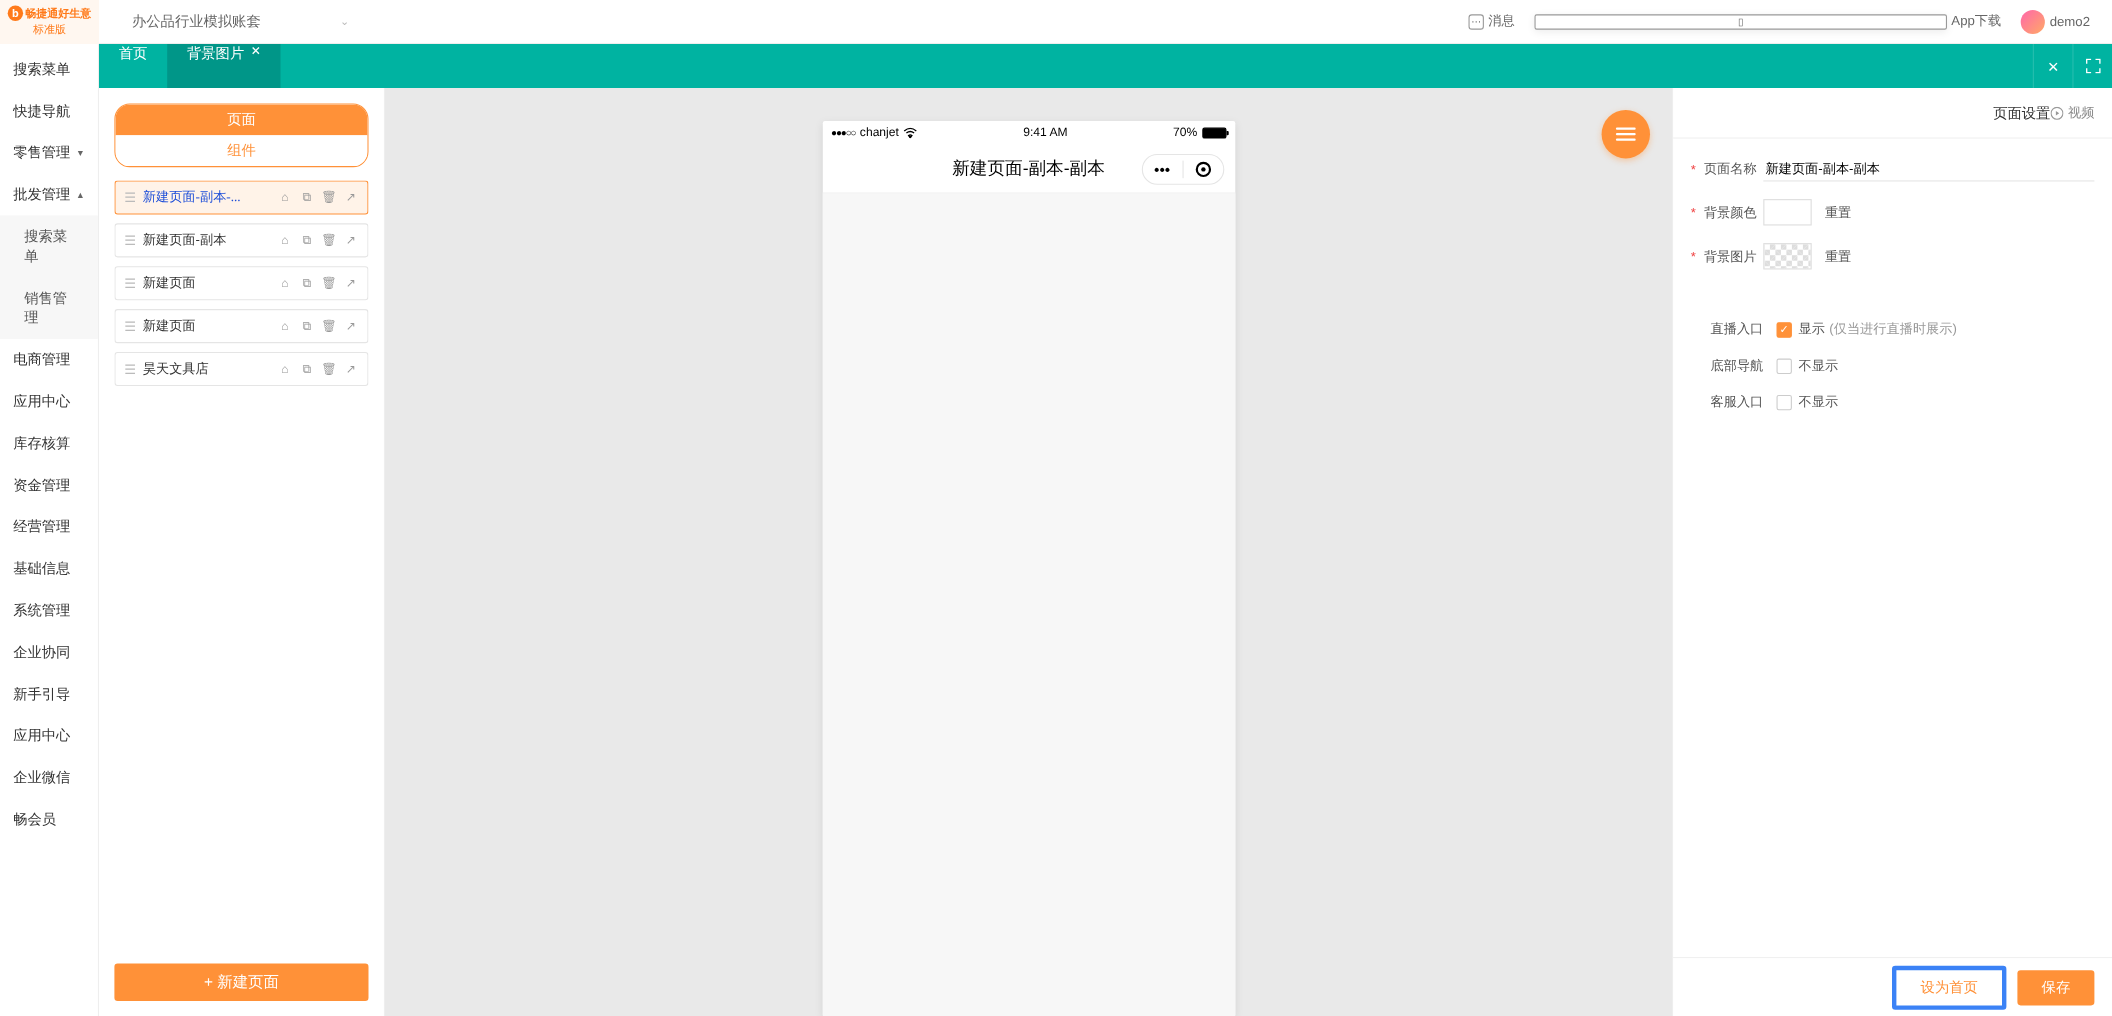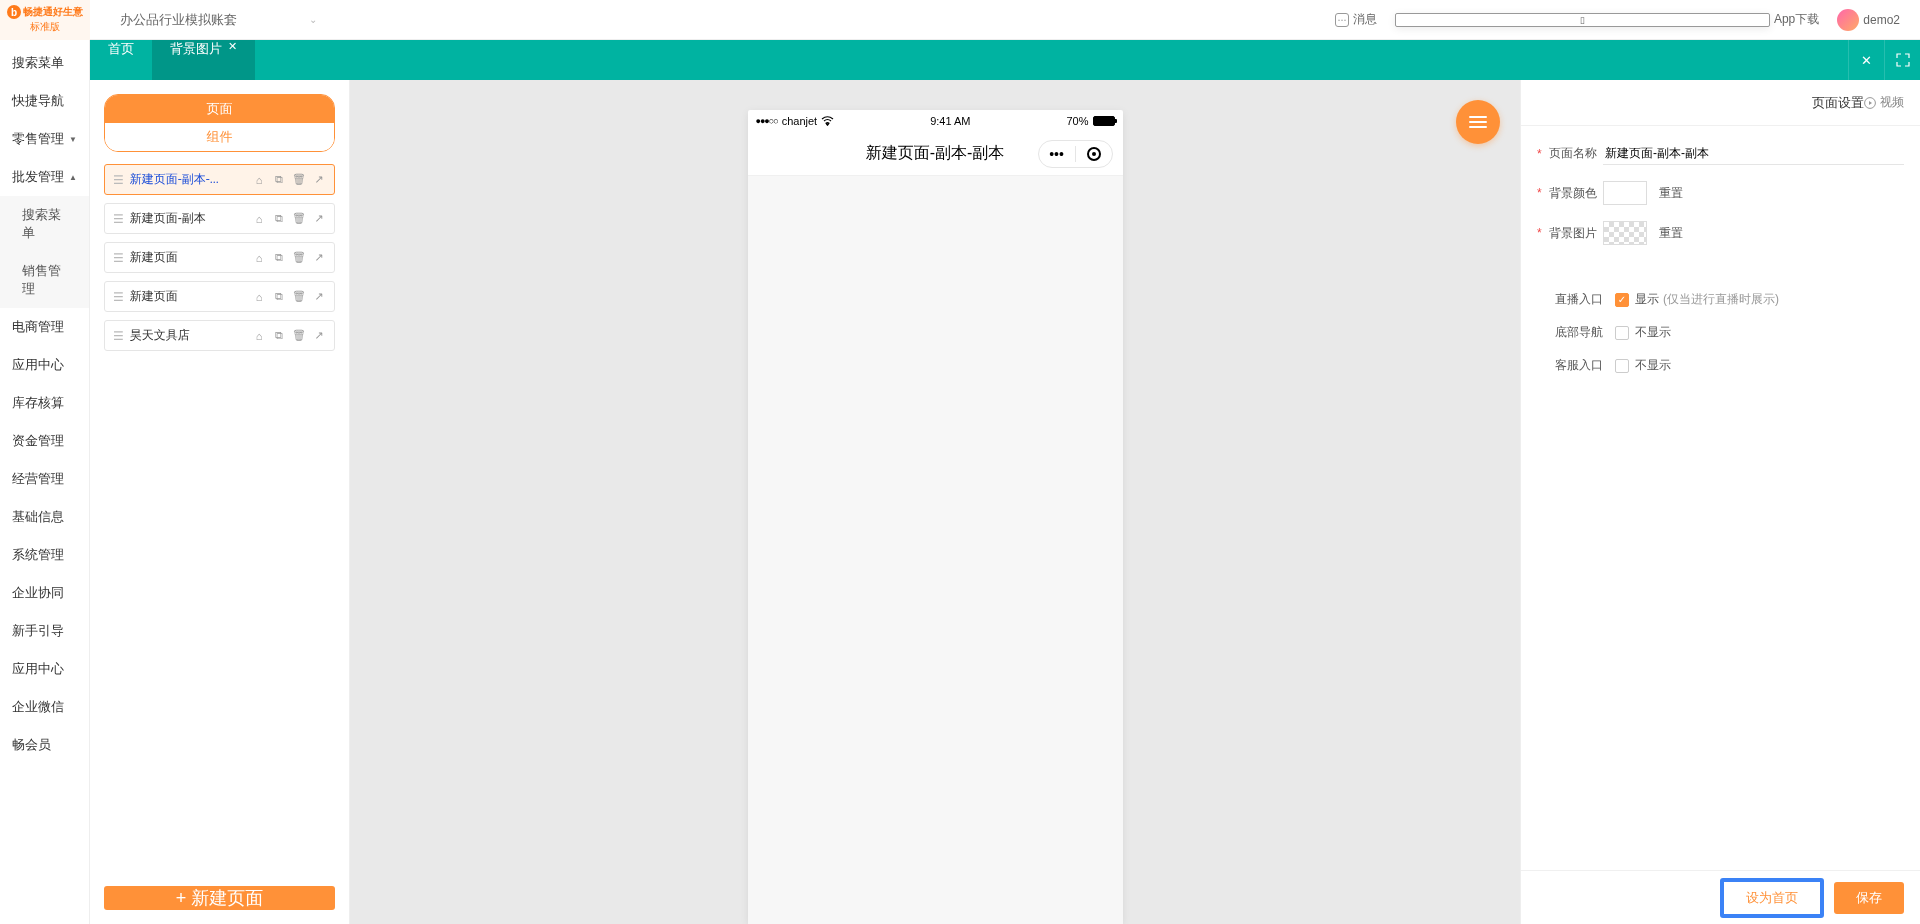--- a/index.html
+++ b/index.html
@@ -53,21 +53,21 @@
 .seg-btn.active { background: #ff9138; color: #fff; }
 .seg-btn.inactive { color: #ff9138; background: #fff; }
 .page-list { flex: 1; overflow-y: auto; }
 .page-row { display: flex; align-items: center; border: 1px solid #e5e5e5; border-radius: 3px; padding: 6px 8px; margin-bottom: 8px; cursor: pointer; background: #fff; gap: 6px; }
 .page-row.sel { border-color: #ff9138; background: #fff3e8; }
 .drag-ico { color: #bbb; font-size: 12px; }
 .page-name { flex: 1; font-size: 12px; color: #333; white-space: nowrap; overflow: hidden; text-overflow: ellipsis; }
 .page-row.sel .page-name { color: #1d4ed8; font-family: Liberation Serif, serif; }
 .row-icons { display: flex; gap: 6px; }
 .row-ico { width: 14px; height: 14px; color: #999; font-size: 11px; display: flex; align-items: center; justify-content: center; cursor: pointer; }
-.add-page-btn { height: 24px; background: #ff9138; color: #fff; border-radius: 3px; display: flex; align-items: center; justify-content: center; cursor: pointer; font-size: 18px; margin-top: 8px; }
+.add-page-btn { height: 34px; background: #ff9138; color: #fff; border-radius: 3px; display: flex; align-items: center; justify-content: center; cursor: pointer; font-size: 14px; margin-top: 8px; }
 
 
 .canvas-area { flex: 1; background: #e9e9e9; position: relative; display: flex; justify-content: center; padding-top: 30px; overflow: auto; }
 .phone { width: 375px; background: #fff; box-shadow: 0 2px 8px rgba(0,0,0,0.08); border-radius: 2px; display: flex; flex-direction: column; }
 .status-bar { height: 22px; display: flex; align-items: center; justify-content: space-between; padding: 0 8px; font-size: 11px; color: #000; }
 .sb-left { display: flex; align-items: center; gap: 4px; }
 .dots { letter-spacing: -1px; font-size: 9px; }
 .sb-right { display: flex; align-items: center; gap: 4px; }
 .battery { width: 22px; height: 10px; border: 1px solid #000; border-radius: 2px; position: relative; background: #000; }
 .battery::after { content: ''; position: absolute; right: -3px; top: 2px; width: 2px; height: 4px; background: #000; border-radius: 0 1px 1px 0; }

